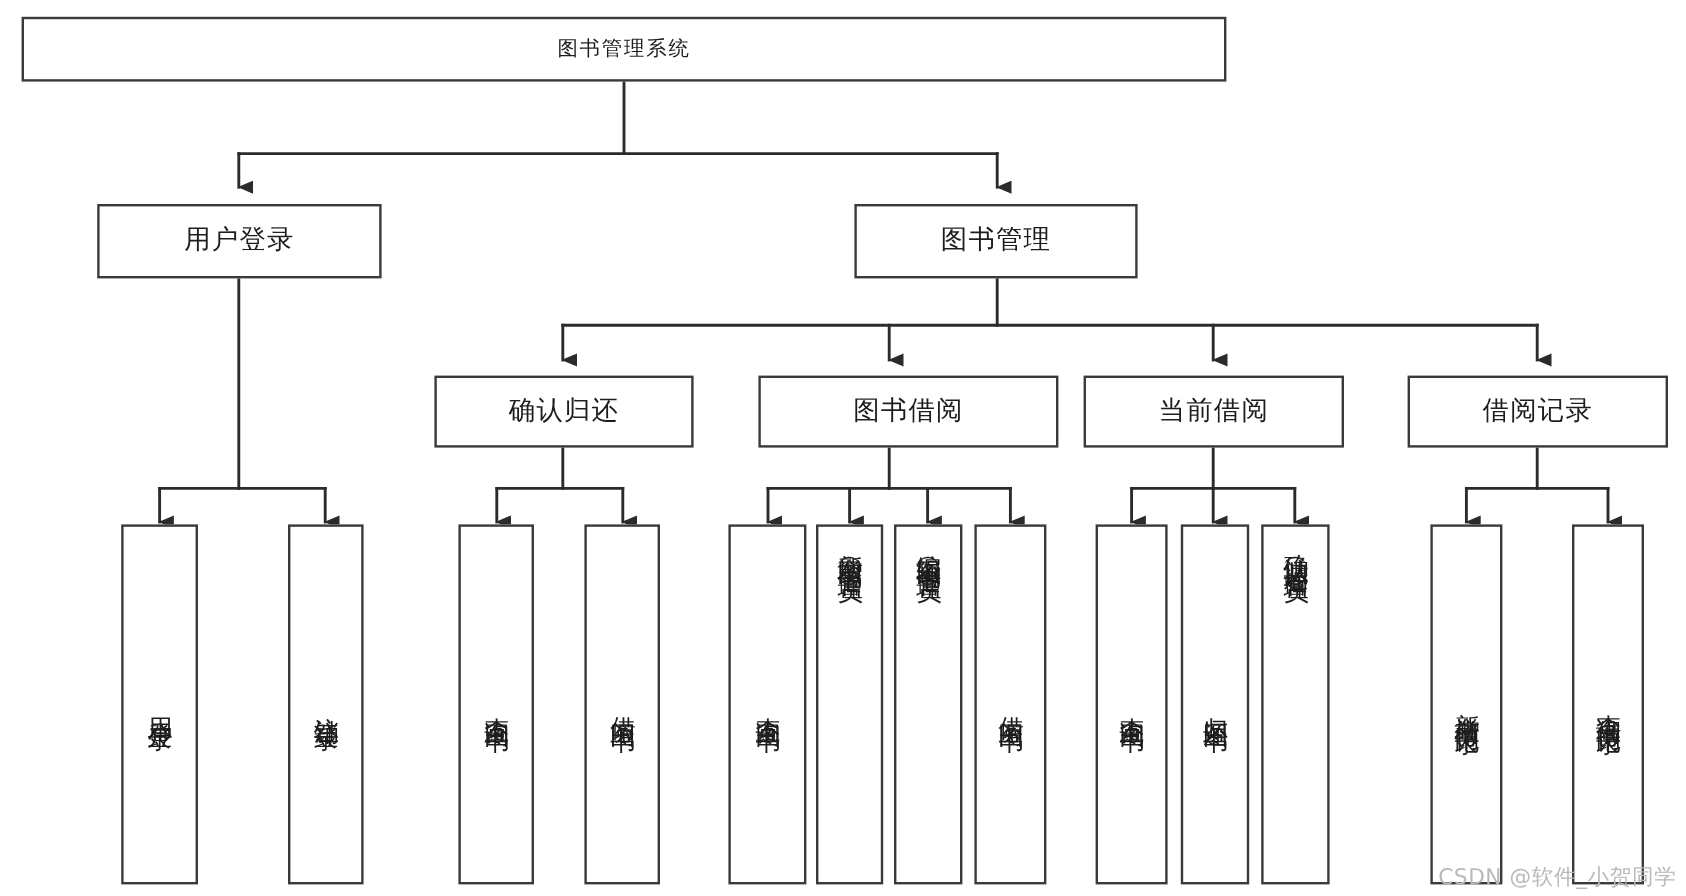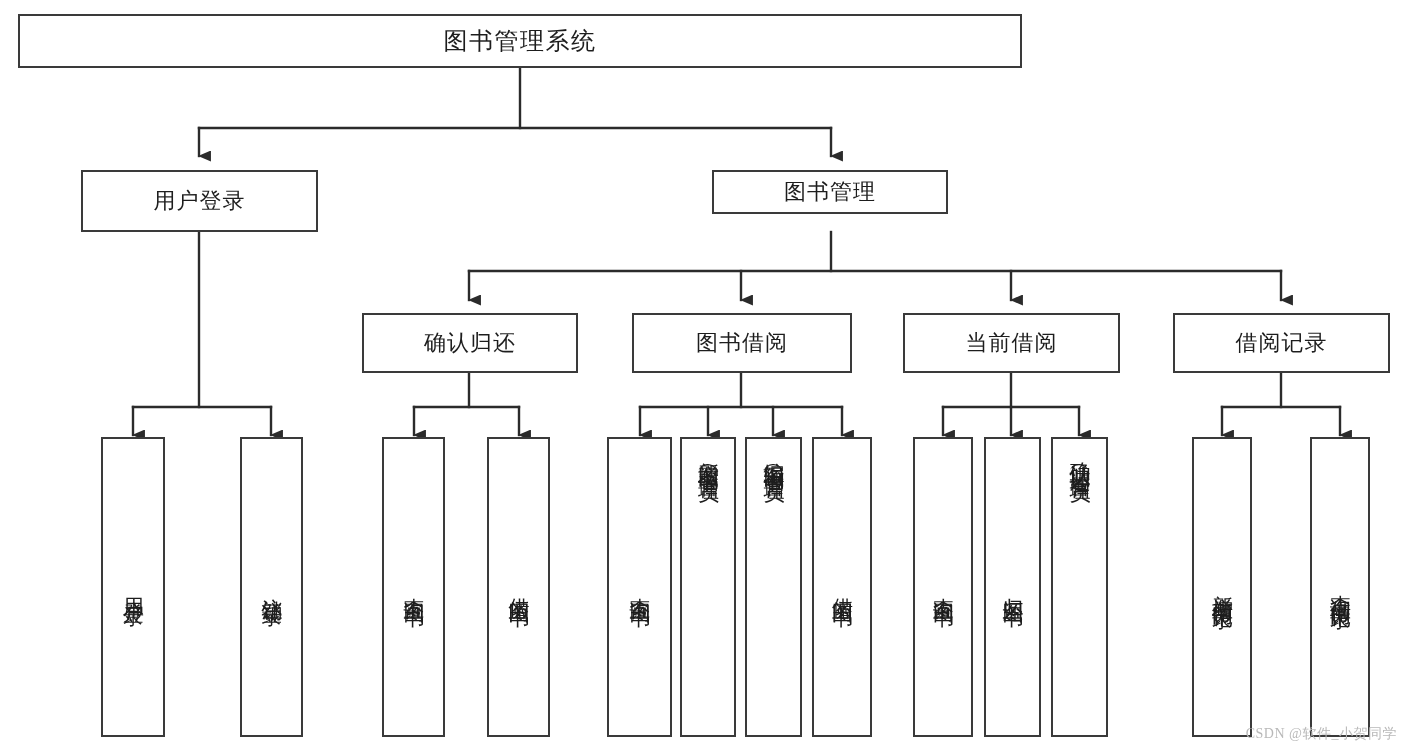--- a/index.html
+++ b/index.html
@@ -34,21 +34,21 @@
     display:block;
     text-align:center;
     line-height:1.18;
     white-space:nowrap;
   }
   
   .h-node .label{
     font-size:22px;
     letter-spacing:1px;
   }
-  .node.root .label{ font-size:24px; letter-spacing:1.5px; }
+  .node.root .label{ font-size:17px; letter-spacing:1.5px; }
   
   .v-node{
     align-items:flex-start;
     padding-top:6px;
   }
   .v-node .label{
     writing-mode:vertical-rl;
     text-orientation:upright;
     -webkit-writing-mode:vertical-rl;
     font-size:21px;
@@ -58,26 +58,25 @@
   }
   
   .v-node.v-center{
     align-items:center;
     padding-top:0;
   }
   #watermark{
     position:absolute;
     right:8px;
     bottom:4px;
-    font-size:14px;
+    font-size:18px;
     color:#b9b9b9;
     letter-spacing:0.5px;
     white-space:nowrap;
     user-select:none;
-    font-family:Liberation Serif, serif;
   }
 </style>
 </head>
 <body>
 
 <div id="stage">
 
   <svg id="wires" viewBox="0 0 1405 747" width="1405" height="747" xmlns="http://www.w3.org/2000/svg">
     <defs>
       <marker id="arrow" viewBox="0 0 12 14" refX="6" refY="13" markerWidth="11" markerHeight="13" orient="auto-start-reverse" markerUnits="userSpaceOnUse">
@@ -129,29 +128,29 @@
   </svg>
 
   <div class="node h-node root" style="left:18px;top:14px;width:1004px;height:54px;">
     <span class="label">图书管理系统</span>
   </div>
 
   <div class="node h-node" style="left:81px;top:170px;width:237px;height:62px;">
     <span class="label">用户登录</span>
   </div>
 
-  <div class="node h-node" style="left:712px;top:170px;width:236px;height:44px;">
+  <div class="node h-node" style="left:712px;top:170px;width:236px;height:62px;">
     <span class="label">图书管理</span>
   </div>
 
   <div class="node h-node" style="left:362px;top:313px;width:216px;height:60px;">
     <span class="label">确认归还</span>
   </div>
 
-  <div class="node h-node" style="left:632px;top:313px;width:220px;height:60px;">
+  <div class="node h-node" style="left:632px;top:313px;width:250px;height:60px;">
     <span class="label">图书借阅</span>
   </div>
 
   <div class="node h-node" style="left:1173px;top:313px;width:217px;height:60px;">
     <span class="label">借阅记录</span>
   </div>
 
   <div class="node h-node" style="left:903px;top:313px;width:217px;height:60px;">
     <span class="label">当前借阅</span>
   </div>

